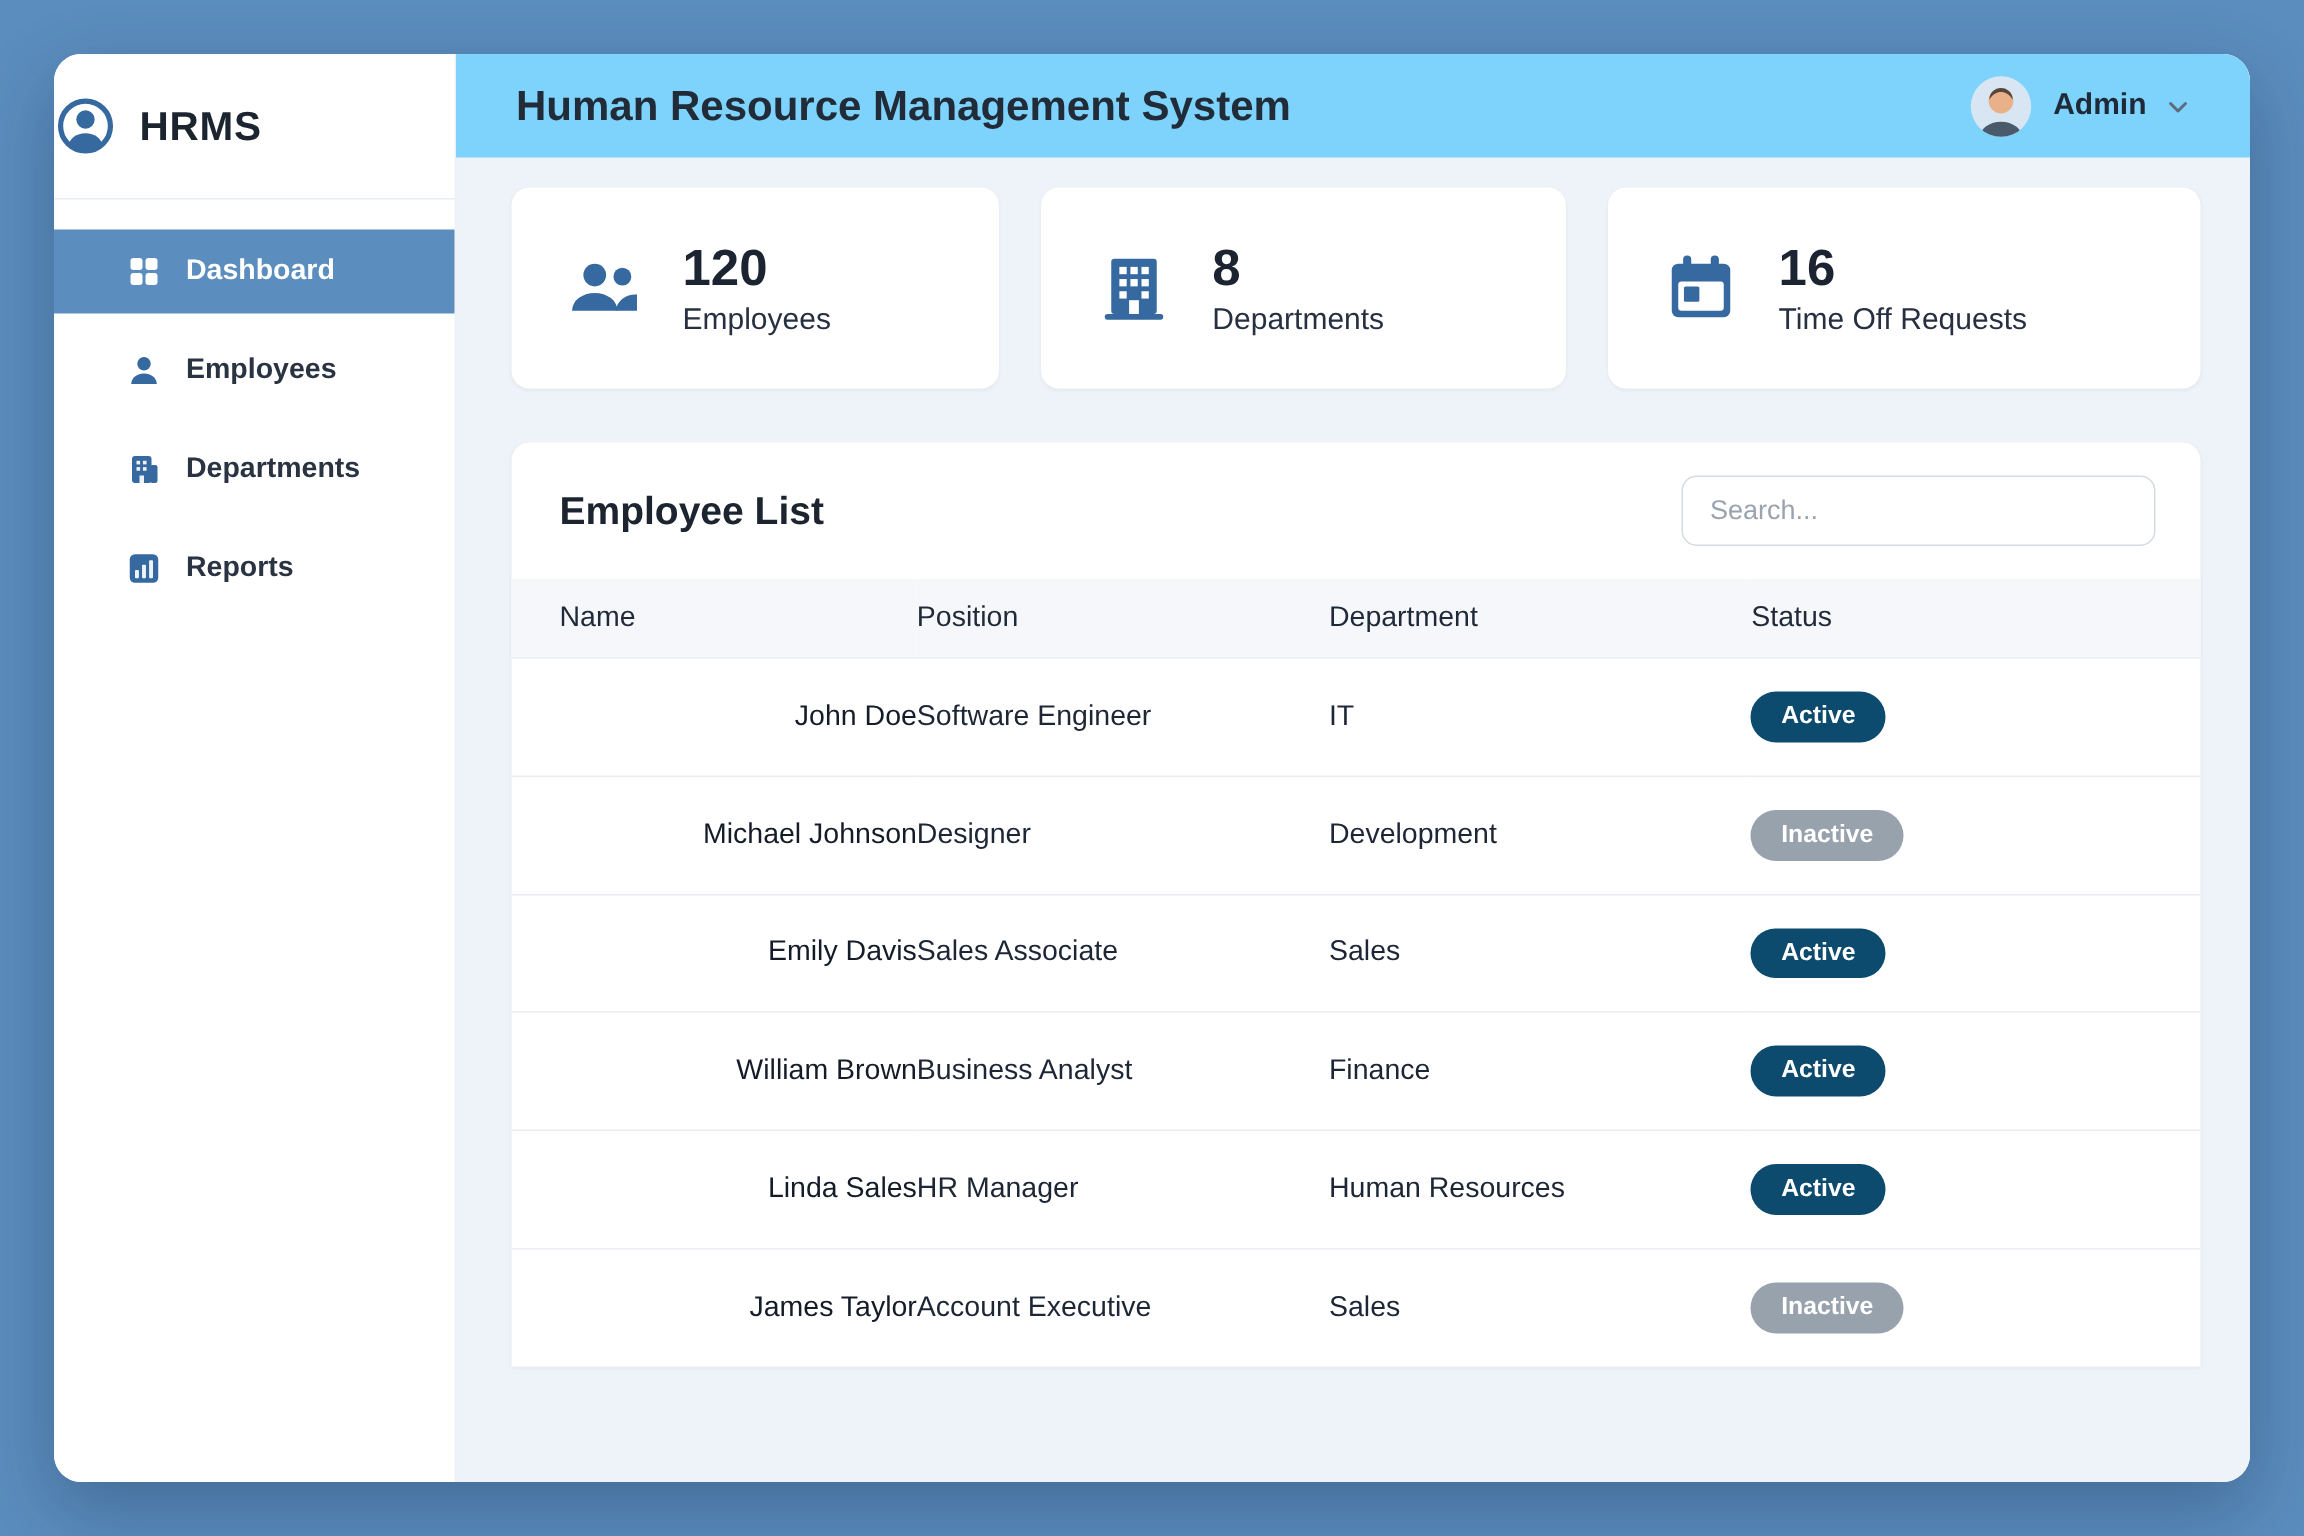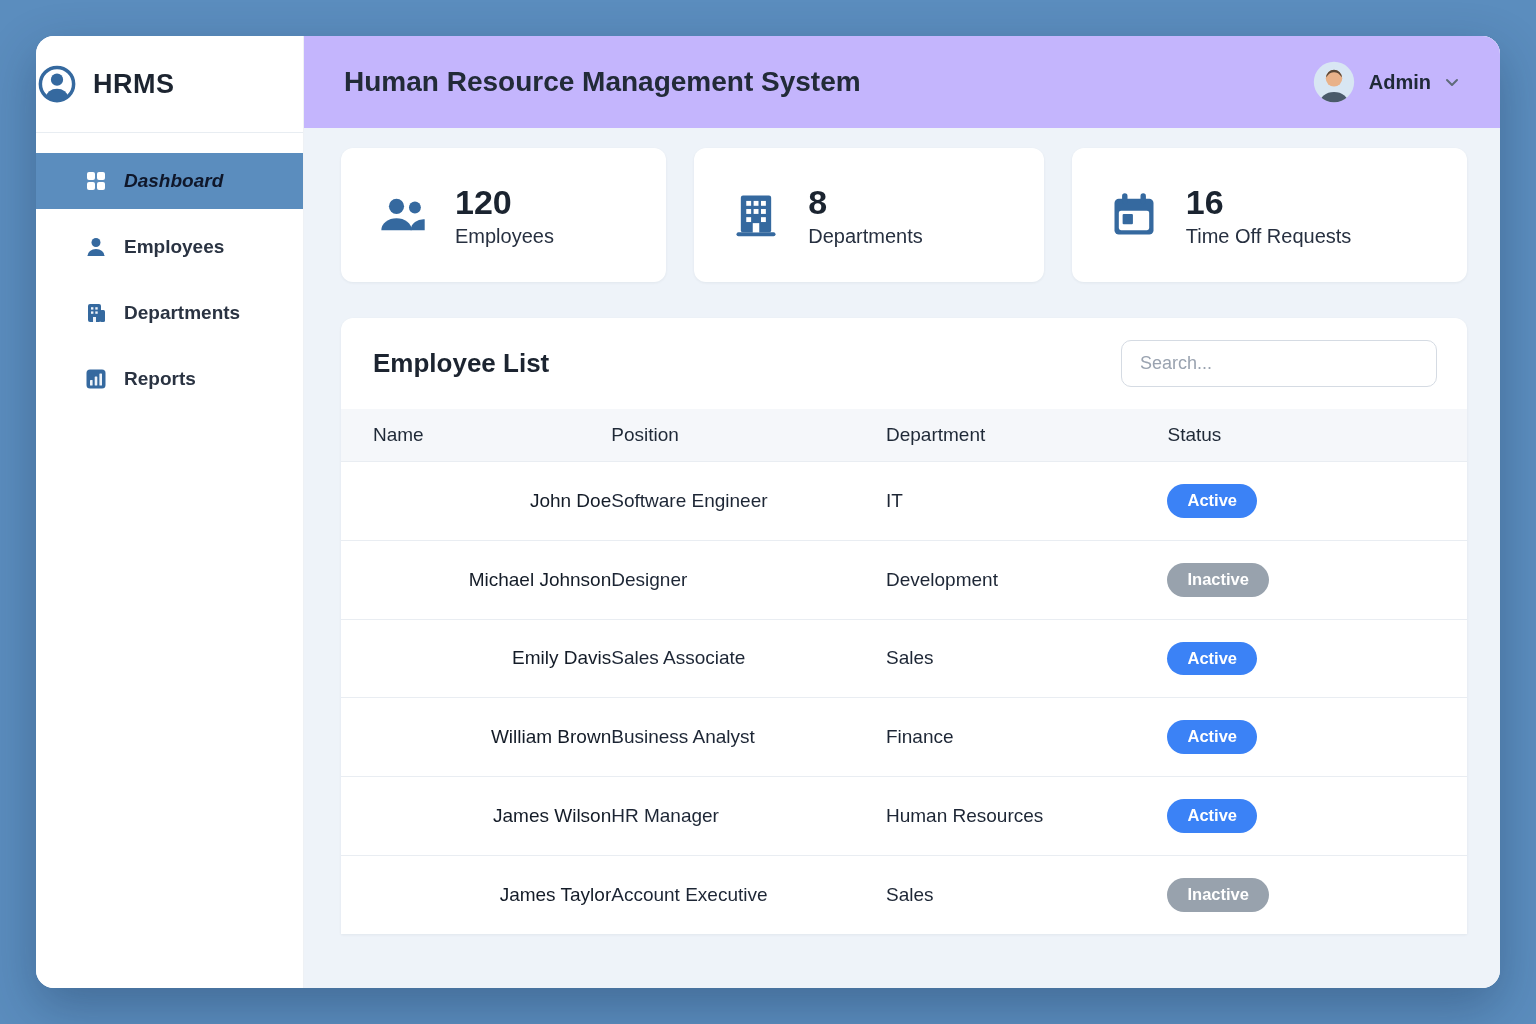--- a/index.html
+++ b/index.html
@@ -34,26 +34,26 @@
   .sidebar-divider { height: 1px; background: #e8edf2; flex-shrink: 0; }
   .nav { padding-top: 20px; display: flex; flex-direction: column; gap: 10px; }
   .nav-item {
     height: 56px; display: flex; align-items: center;
     gap: 16px; padding-left: 48px;
     font-size: 19px; font-weight: 700; color: #2a3342;
     cursor: pointer;
   }
   .nav-item .nav-icon { width: 24px; height: 24px; color: #35699f; flex-shrink: 0; }
   .nav-item .nav-icon svg { width: 24px; height: 24px; display: block; }
-  .nav-item.active { background: #5b8dbe; color: #0f172a; font-style: italic; }
+  .nav-item.active { background: #5b8dbe; color: #ffffff; }
   .nav-item.active .nav-icon { color: #ffffff; }
   
   .main { flex: 1; display: flex; flex-direction: column; background: #eef3f9; min-width: 0; }
   .topbar {
-    height: 92px; flex-shrink: 0; background: #c4b5fd;
+    height: 69px; flex-shrink: 0; background: #7dd3fc;
     display: flex; align-items: center; justify-content: space-between;
     padding: 0 40px;
   }
   .page-title { font-size: 28px; font-weight: 700; color: #222b38; }
   .user-menu { display: flex; align-items: center; gap: 13px; cursor: pointer; }
   .user-avatar svg { display: block; }
   .user-name { font-size: 20px; font-weight: 700; color: #1f2937; }
   .chevron svg { display: block; }
   .content {
     flex: 1; padding: 20px 33px 0 37px;
@@ -99,21 +99,21 @@
   col.c-dept { width: 25%; } col.c-status { width: 26.6%; }
   thead th {
     background: #f5f7fa; text-align: left; font-weight: 400;
     color: #1f2937; padding: 15px 0;
   }
   thead th:first-child, tbody td:first-child { padding-left: 32px; }
   tbody td { padding: 22px 0; border-top: 1px solid #e9edf2; }
   td.name-cell { font-weight: 400; color: #141c28; text-align: right; }
   .badge {
     display: inline-block; padding: 7px 20px; border-radius: 17px;
-    background: #3b82f6; color: #ffffff;
+    background: #0c4a6e; color: #ffffff;
     font-size: 16.5px; font-weight: 700; line-height: 1.2;
   }
   .badge.inactive { background: #98a2ad; }
 </style>
 </head>
 <body>
 
 <div class="window">
 
   <aside class="sidebar">
@@ -316,21 +316,21 @@
               <td>Sales</td>
               <td><span class="badge">Active</span></td>
             </tr>
             <tr>
               <td class="name-cell">William Brown</td>
               <td>Business Analyst</td>
               <td>Finance</td>
               <td><span class="badge">Active</span></td>
             </tr>
             <tr>
-              <td class="name-cell">James Wilson</td>
+              <td class="name-cell">Linda Sales</td>
               <td>HR Manager</td>
               <td>Human Resources</td>
               <td><span class="badge">Active</span></td>
             </tr>
             <tr>
               <td class="name-cell">James Taylor</td>
               <td>Account Executive</td>
               <td>Sales</td>
               <td><span class="badge inactive">Inactive</span></td>
             </tr>

